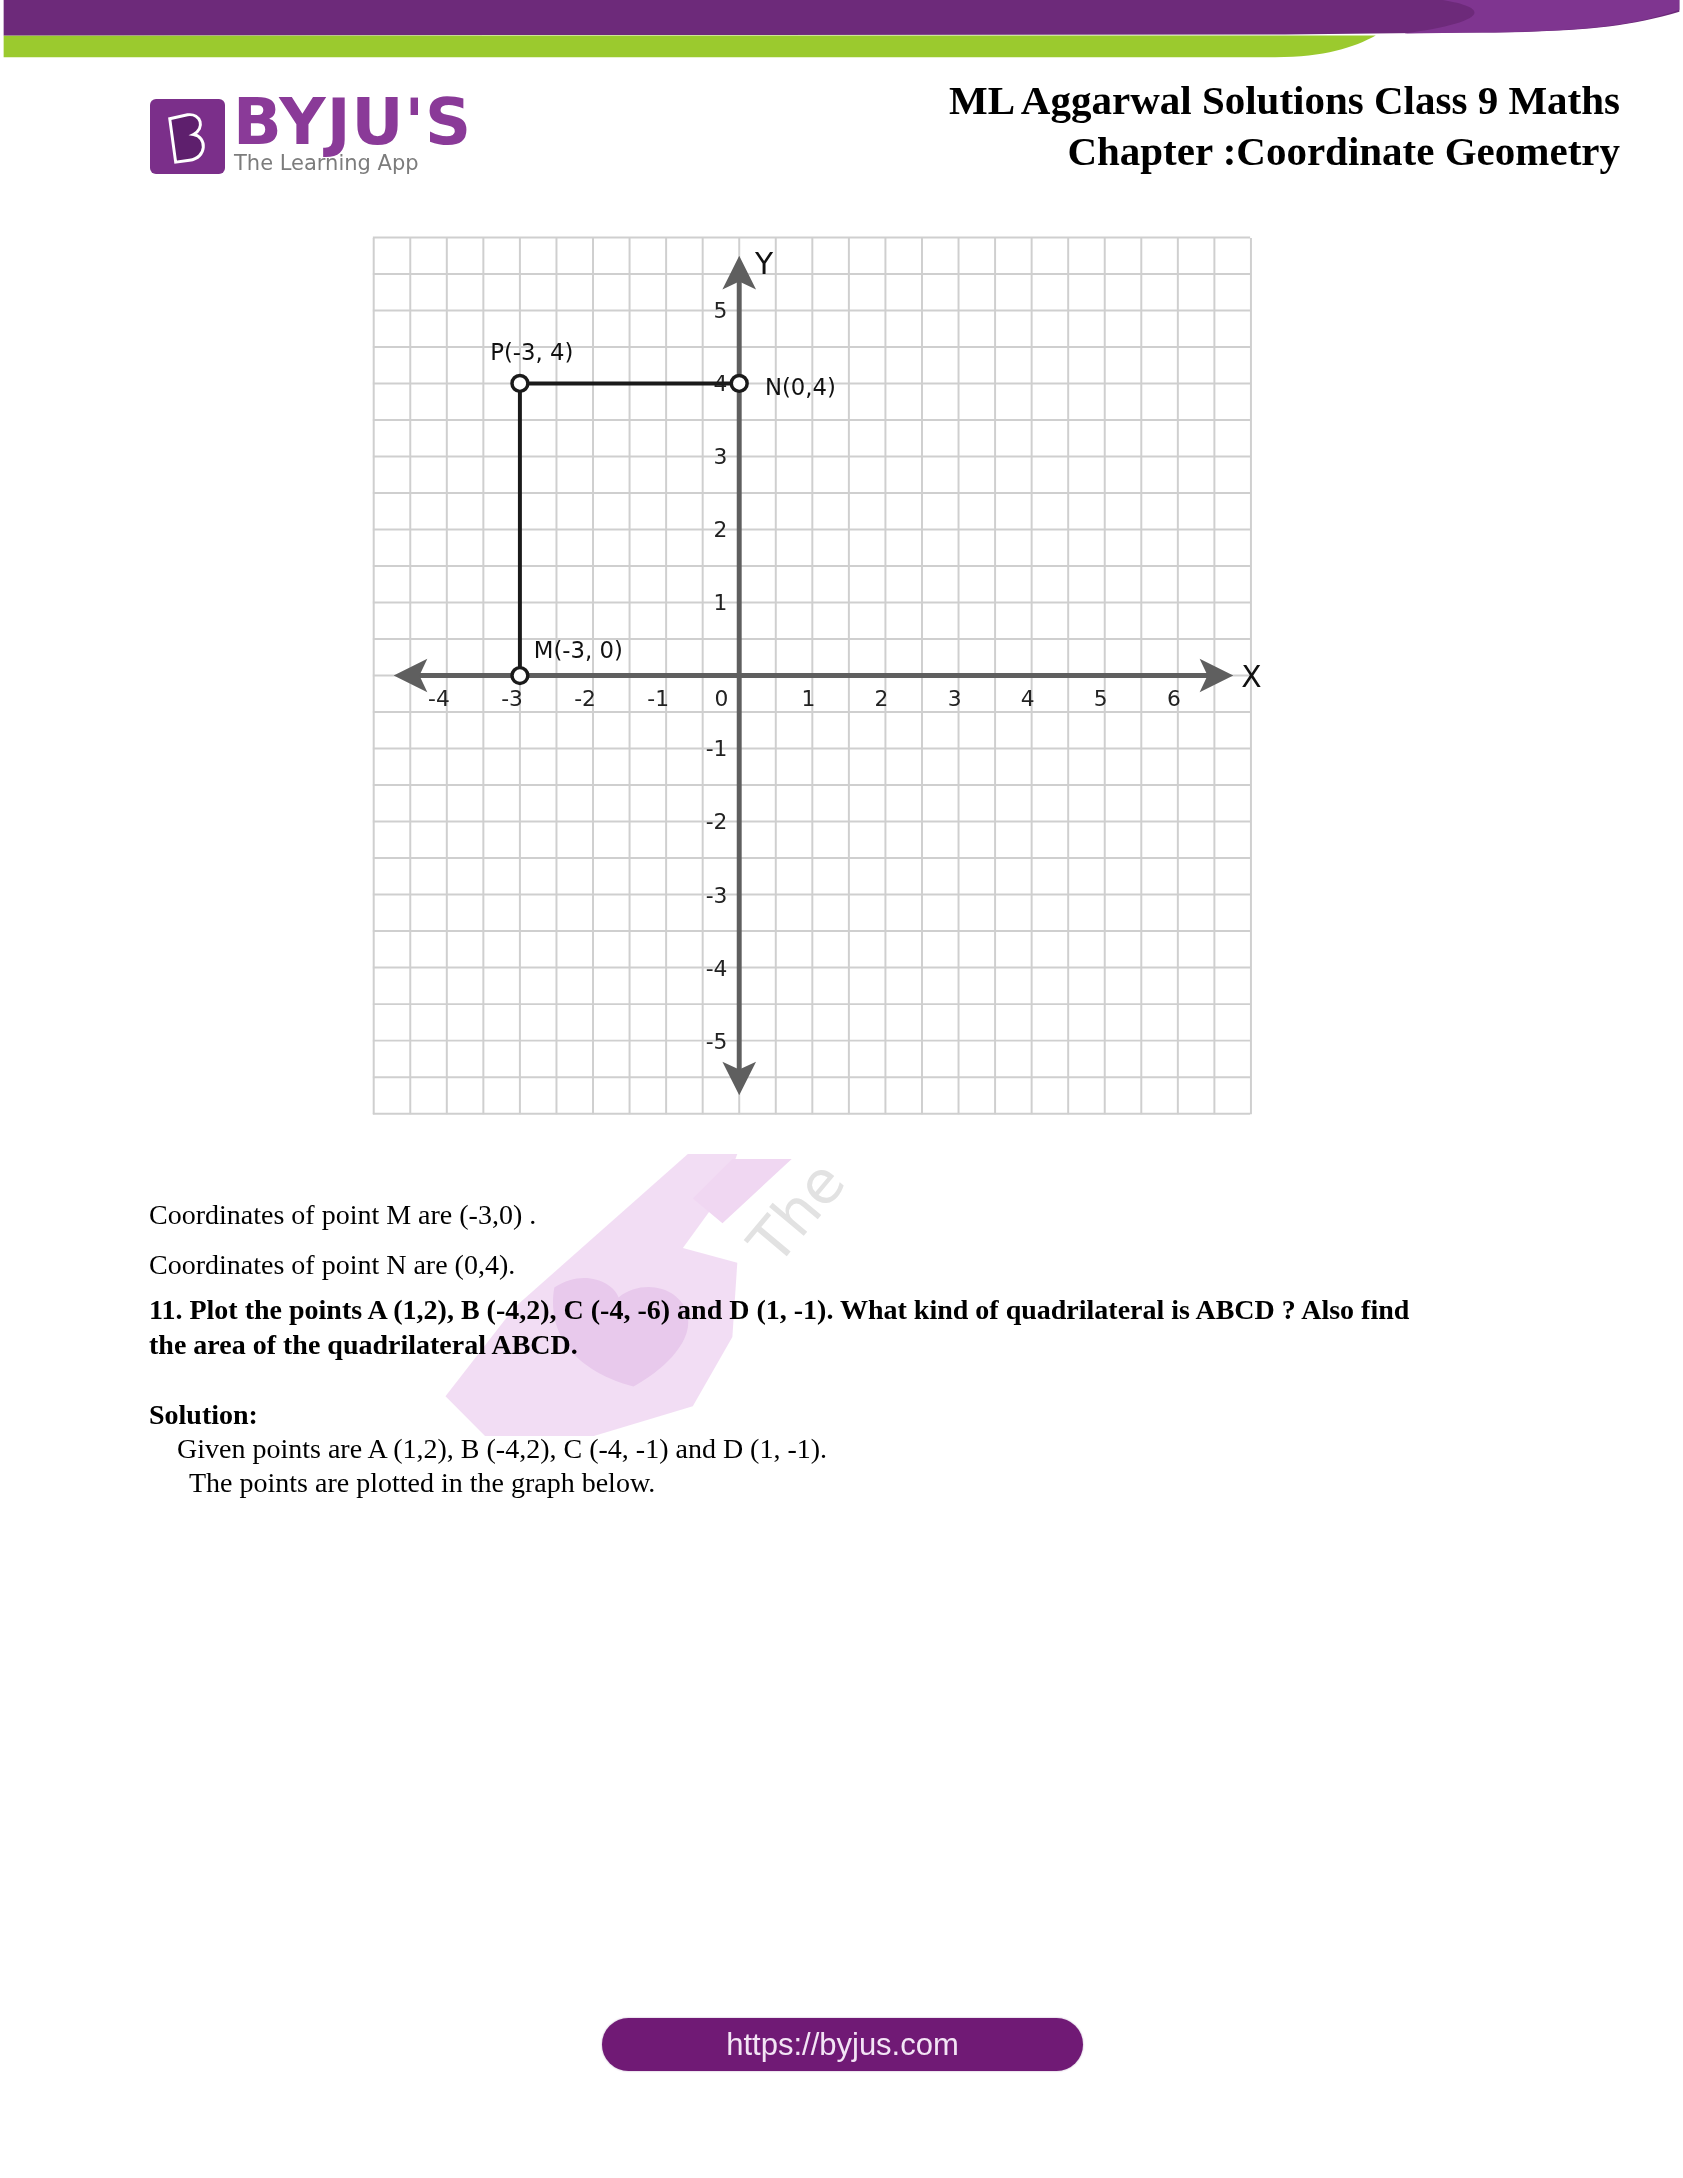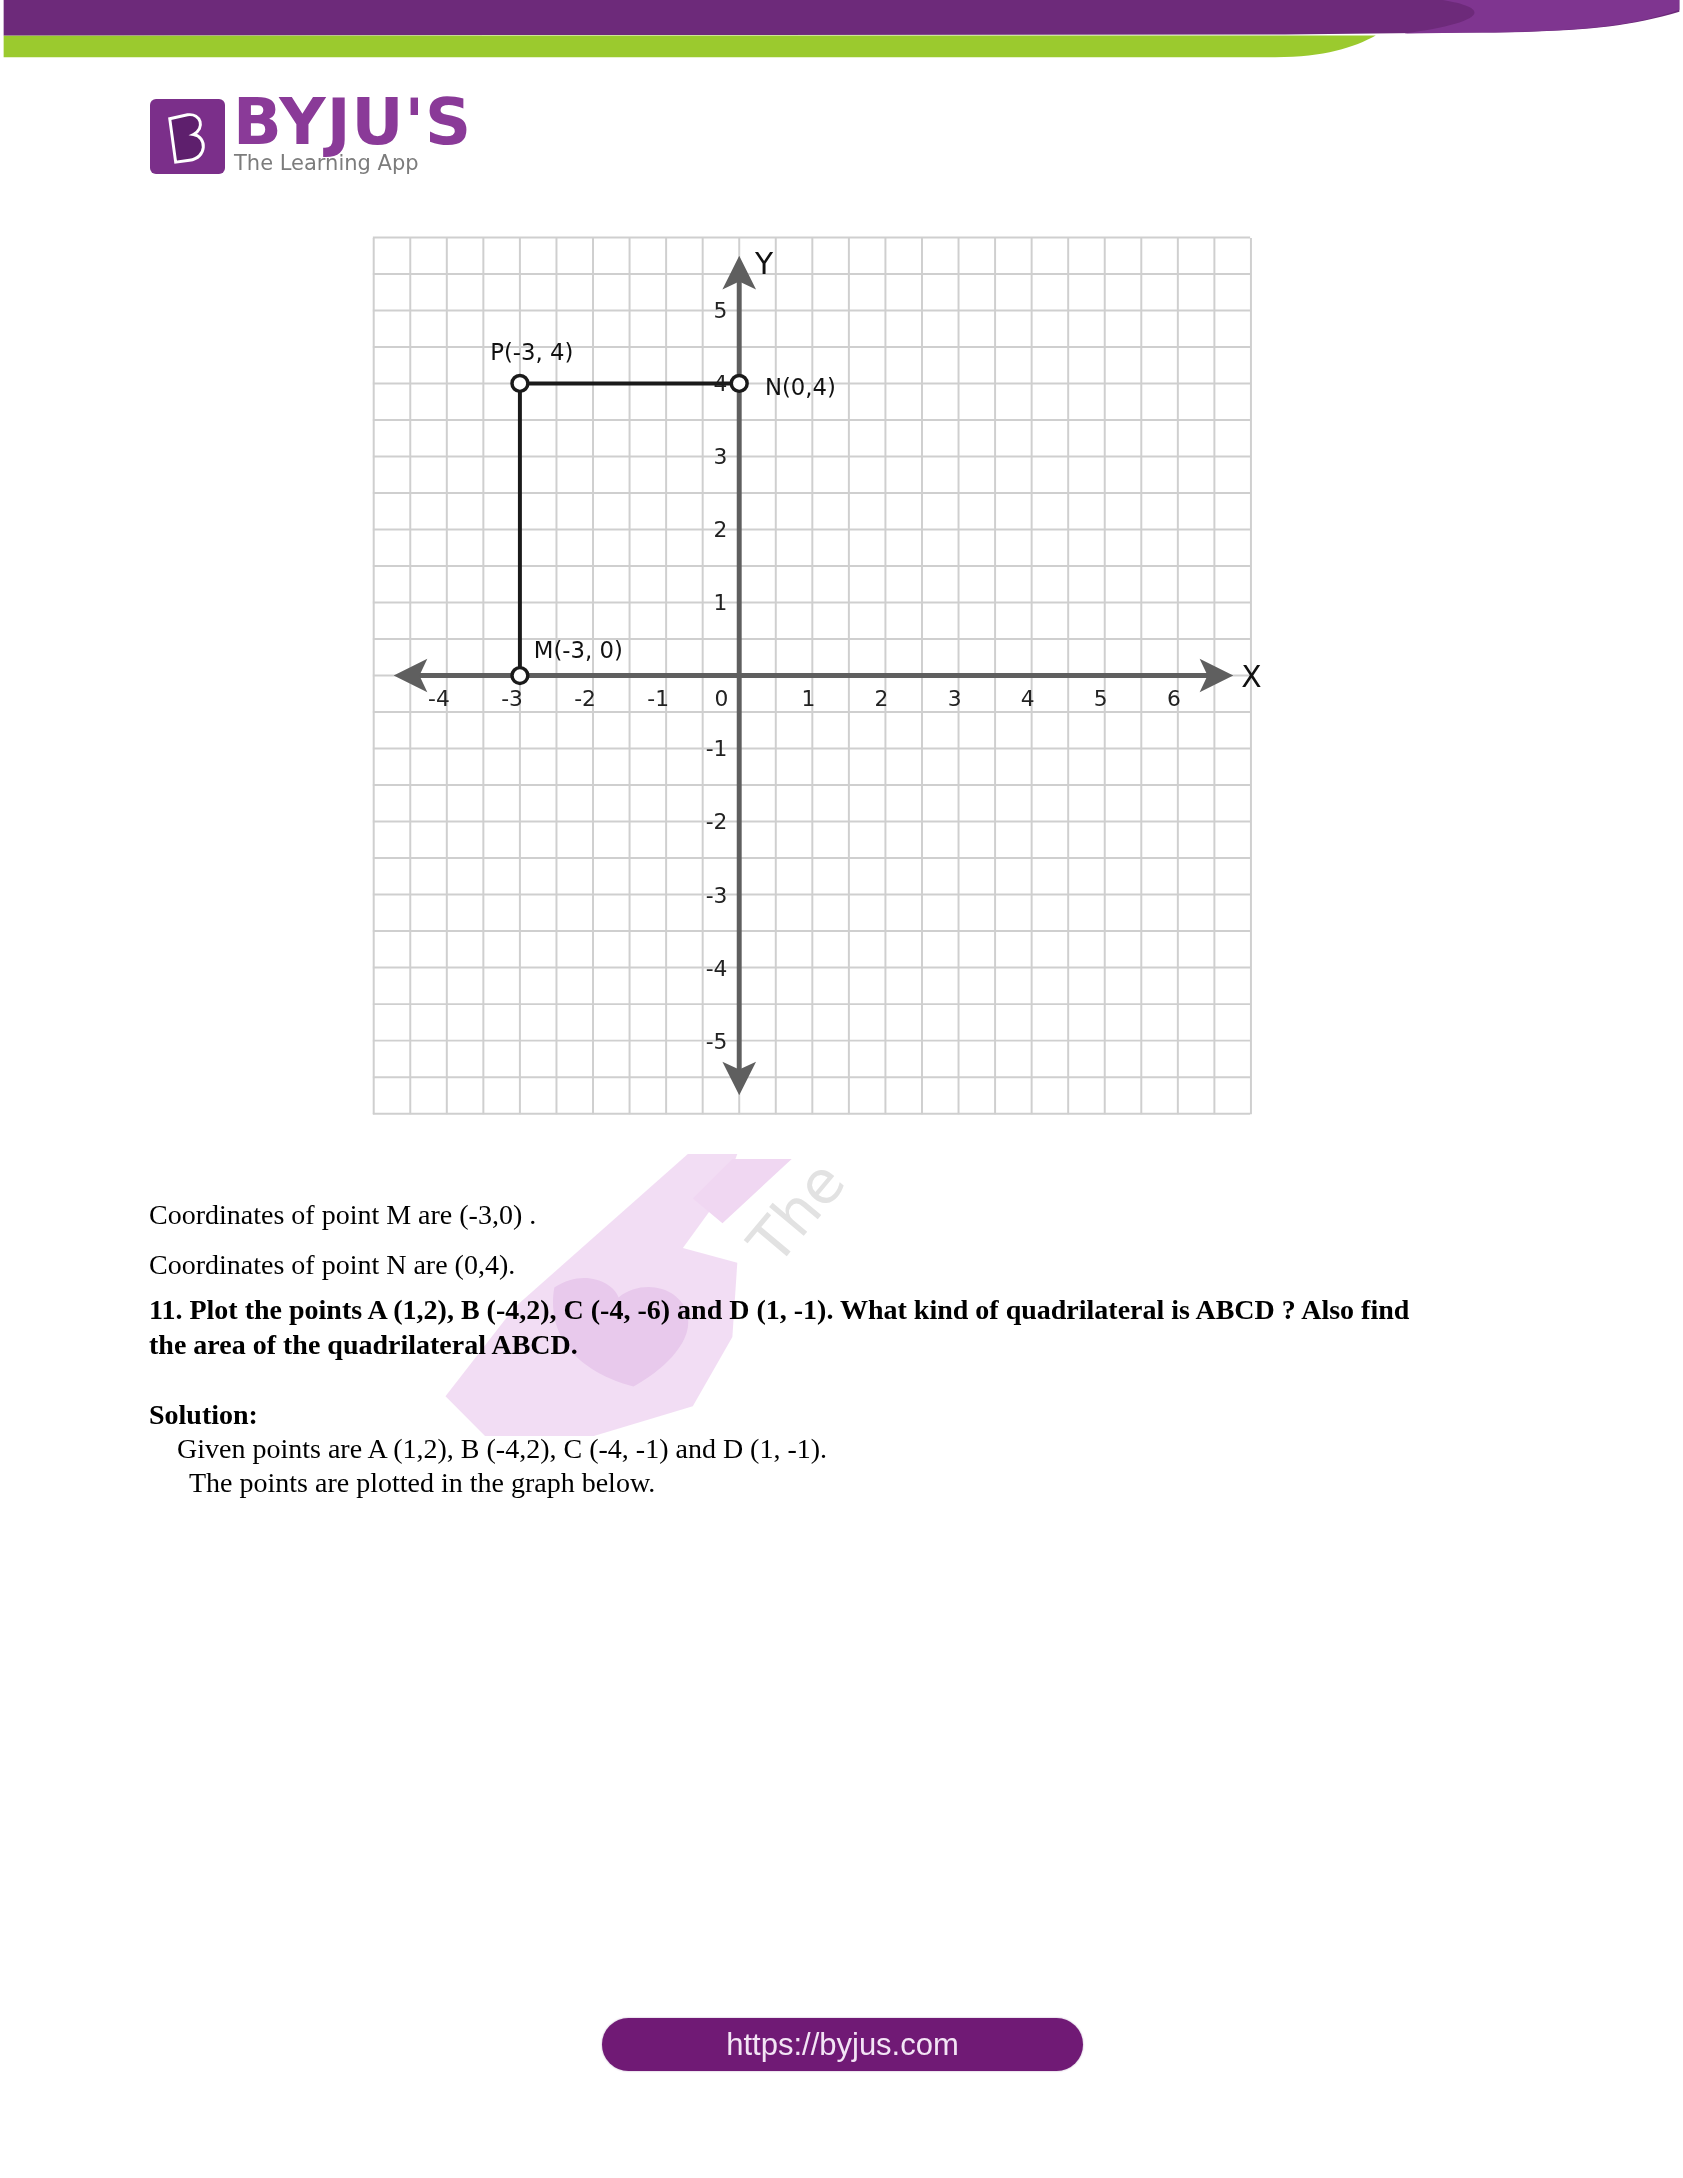--- a/index.html
+++ b/index.html
@@ -31,20 +31,22 @@
   <div class="logo-box">
     <svg width="75" height="75" viewBox="0 0 76 76">
       <path d="M20 20 L38 16 C52 14 56 30 44 36 C58 38 58 60 40 62 L26 64 Z" fill="#5e1f6d" stroke="#ffffff" stroke-width="3"></path>
     </svg>
   </div>
   <div class="logo-brand">BYJU'S</div>
   <div class="logo-tag">The Learning App</div>
 </div>
 
 <div class="abs header-title">
+  <div>ML Aggarwal Solutions Class 9 Maths</div>
+  <div>Chapter :Coordinate Geometry</div>
 </div>
 
 <svg id="watermark" class="abs" viewBox="0 0 560 300">
   <path d="M120 170 L295 15 L345 15 L330 55 L290 110 L345 125 L340 200 L300 270 L200 300 L90 300 L50 260 Z" fill="#f1d9f3" opacity="0.9"></path>
   <path d="M340 20 L400 20 L330 85 L300 60 Z" fill="#f0d7f2"></path>
   <path d="M160 150 C190 130 220 145 225 160 C250 140 290 150 295 180 C300 210 260 240 240 250 C200 240 150 210 160 150 Z" fill="#e8c9ec"></path>
   <text x="0" y="0" transform="translate(385 130) rotate(-50)" font-family="DejaVu Sans, sans-serif" font-size="60" fill="#e2e2e2">The</text>
 </svg>
 
 <svg id="chart" class="abs" viewBox="360 230 920 910">

